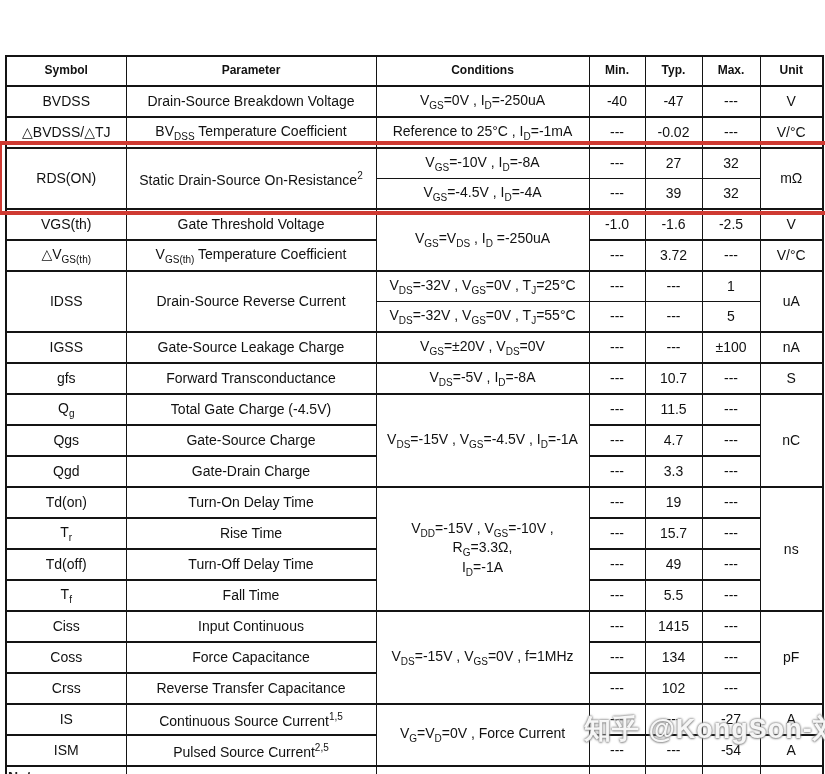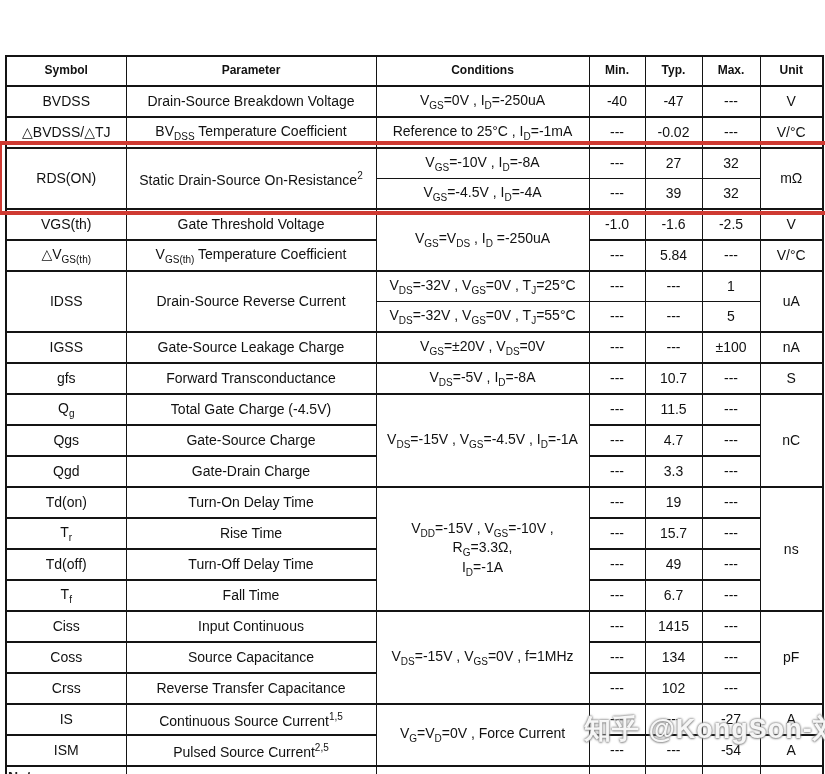--- a/index.html
+++ b/index.html
@@ -155,21 +155,21 @@
             <td rowspan="2">V<sub>GS</sub>=V<sub>DS</sub> , I<sub>D</sub> =-250uA</td>
             <td>-1.0</td>
             <td>-1.6</td>
             <td>-2.5</td>
             <td>V</td>
           </tr>
           <tr class="major">
             <td>△V<sub>GS(th)</sub></td>
             <td>V<sub>GS(th)</sub> Temperature Coefficient</td>
             <td>---</td>
-            <td>5.84</td>
+            <td>3.72</td>
             <td>---</td>
             <td>V/°C</td>
           </tr>
           <tr class="major">
             <td rowspan="2">IDSS</td>
             <td rowspan="2">Drain-Source Reverse Current</td>
             <td>V<sub>DS</sub>=-32V , V<sub>GS</sub>=0V , T<sub>J</sub>=25°C</td>
             <td>---</td>
             <td>---</td>
             <td>1</td>
@@ -242,35 +242,35 @@
             <td>Td(off)</td>
             <td>Turn-Off Delay Time</td>
             <td>---</td>
             <td>49</td>
             <td>---</td>
           </tr>
           <tr class="major">
             <td>T<sub>f</sub></td>
             <td>Fall Time</td>
             <td>---</td>
-            <td>6.7</td>
+            <td>5.5</td>
             <td>---</td>
           </tr>
           <tr class="major">
             <td>Ciss</td>
             <td>Input Continuous</td>
             <td rowspan="3">V<sub>DS</sub>=-15V , V<sub>GS</sub>=0V , f=1MHz</td>
             <td>---</td>
             <td>1415</td>
             <td>---</td>
             <td rowspan="3">pF</td>
           </tr>
           <tr class="major">
             <td>Coss</td>
-            <td>Source Capacitance</td>
+            <td>Force Capacitance</td>
             <td>---</td>
             <td>134</td>
             <td>---</td>
           </tr>
           <tr class="major">
             <td>Crss</td>
             <td>Reverse Transfer Capacitance</td>
             <td>---</td>
             <td>102</td>
             <td>---</td>

